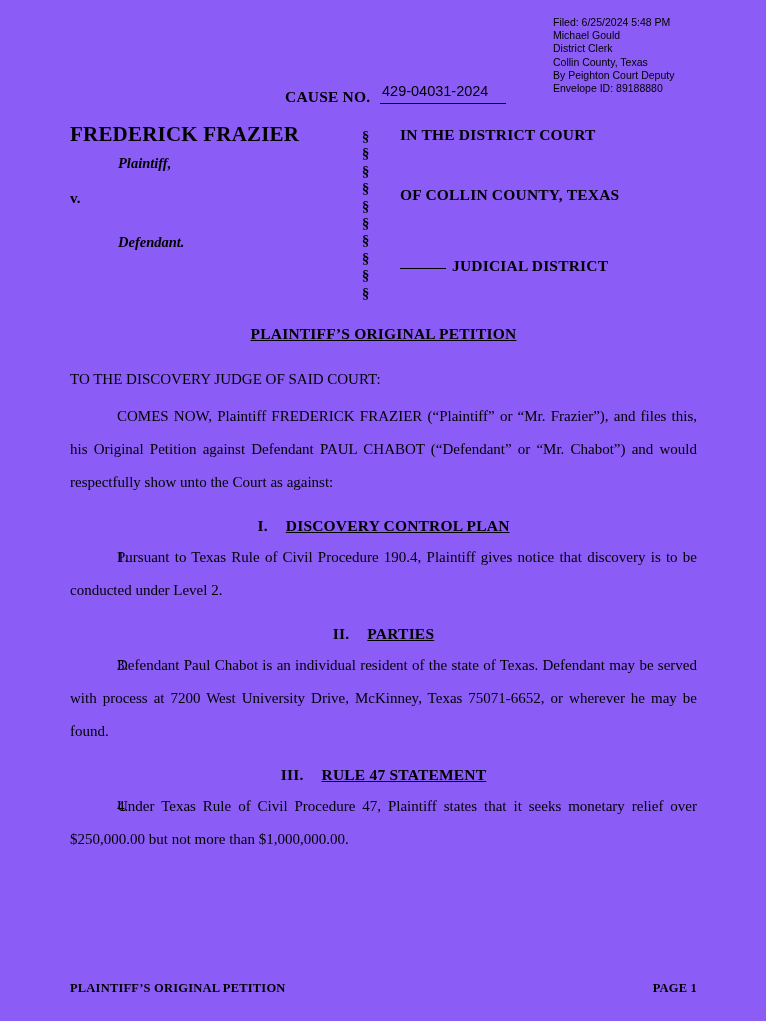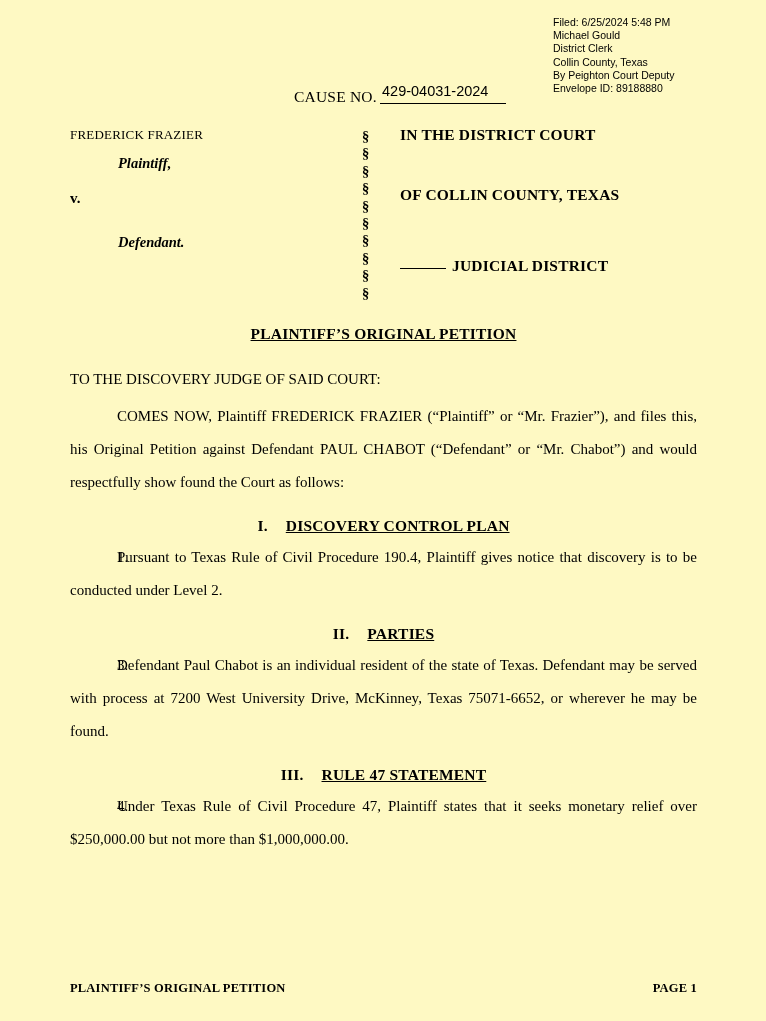--- a/index.html
+++ b/index.html
@@ -8,21 +8,21 @@
     background: #ffffff;
   }
   body {
     font-family: "Liberation Serif", "DejaVu Serif", serif;
     color: #000000;
   }
   .page {
     position: relative;
     width: 766px;
     height: 1021px;
-    background: #fef9c3;
+    background: #8b5cf6;
     overflow: hidden;
     box-sizing: border-box;
   }
 
   
   .filing-stamp {
     position: absolute;
     top: 16px;
     left: 553px;
     font-family: "Liberation Sans", "DejaVu Sans", sans-serif;
@@ -36,23 +36,23 @@
   
   .cause-row {
     position: absolute;
     top: 85px;
     left: 70px;
     width: 626px;
     height: 28px;
   }
   .cause-label {
     position: absolute;
-    left: 224px;
+    left: 215px;
     top: 3px;
-    font-weight: normal;
+    font-weight: bold;
     font-size: 15.5px;
     font-variant: small-caps;
     letter-spacing: 0.2px;
   }
   .cause-blank {
     position: absolute;
     left: 310px;
     top: 18px;
     width: 126px;
     border-bottom: 1.4px solid #000;
@@ -74,22 +74,22 @@
     width: 626px;
     height: 188px;
   }
   .cap-left {
     position: absolute;
     left: 0;
     top: 0;
     width: 270px;
   }
   .cap-party {
-    font-weight: normal;
-    font-size: 13px;
+    font-weight: bold;
+    font-size: 21px;
     line-height: 17px;
     letter-spacing: 0.2px;
   }
   .cap-role {
     font-weight: bold;
     font-style: italic;
     font-size: 14.5px;
     line-height: 17px;
     padding-left: 48px;
   }
@@ -271,21 +271,21 @@
     </div>
 
   </div>
 
   <div class="doc-body">
 
     <div class="doc-title">PLAINTIFF’S ORIGINAL PETITION</div>
 
     <div class="salutation">TO THE DISCOVERY JUDGE OF SAID COURT:</div>
 
-    <p class="para">COMES NOW, Plaintiff FREDERICK FRAZIER (“Plaintiff” or “Mr. Frazier”), and files this, his Original Petition against Defendant PAUL CHABOT (“Defendant” or “Mr. Chabot”) and would respectfully show found the Court as follows:</p>
+    <p class="para">COMES NOW, Plaintiff FREDERICK FRAZIER (“Plaintiff” or “Mr. Frazier”), and files this, his Original Petition against Defendant PAUL CHABOT (“Defendant” or “Mr. Chabot”) and would respectfully show unto the Court as against:</p>
 
     <div class="heading">
       <span class="numeral">I.</span><span class="htext">DISCOVERY CONTROL PLAN</span>
     </div>
     <p class="numbered"><span class="pnum">1.</span><span>Pursuant to Texas Rule of Civil Procedure 190.4, Plaintiff gives notice that discovery is to be conducted under Level 2.</span></p>
 
     <div class="heading">
       <span class="numeral">II.</span><span class="htext">PARTIES</span>
     </div>
     <p class="numbered"><span class="pnum">3.</span><span>Defendant Paul Chabot is an individual resident of the state of Texas. Defendant may be served with process at 7200 West University Drive, McKinney, Texas 75071-6652, or wherever he may be found.</span></p>

